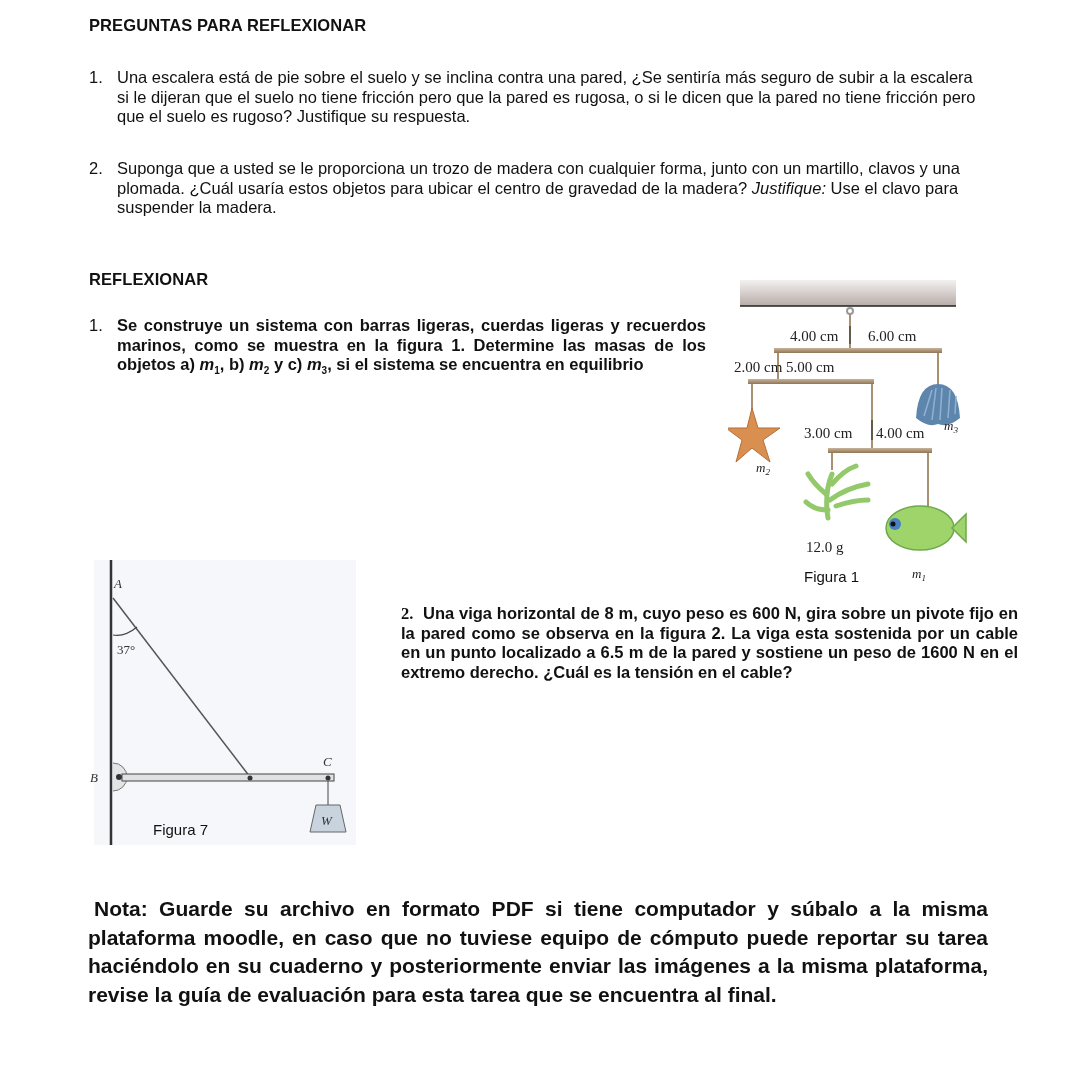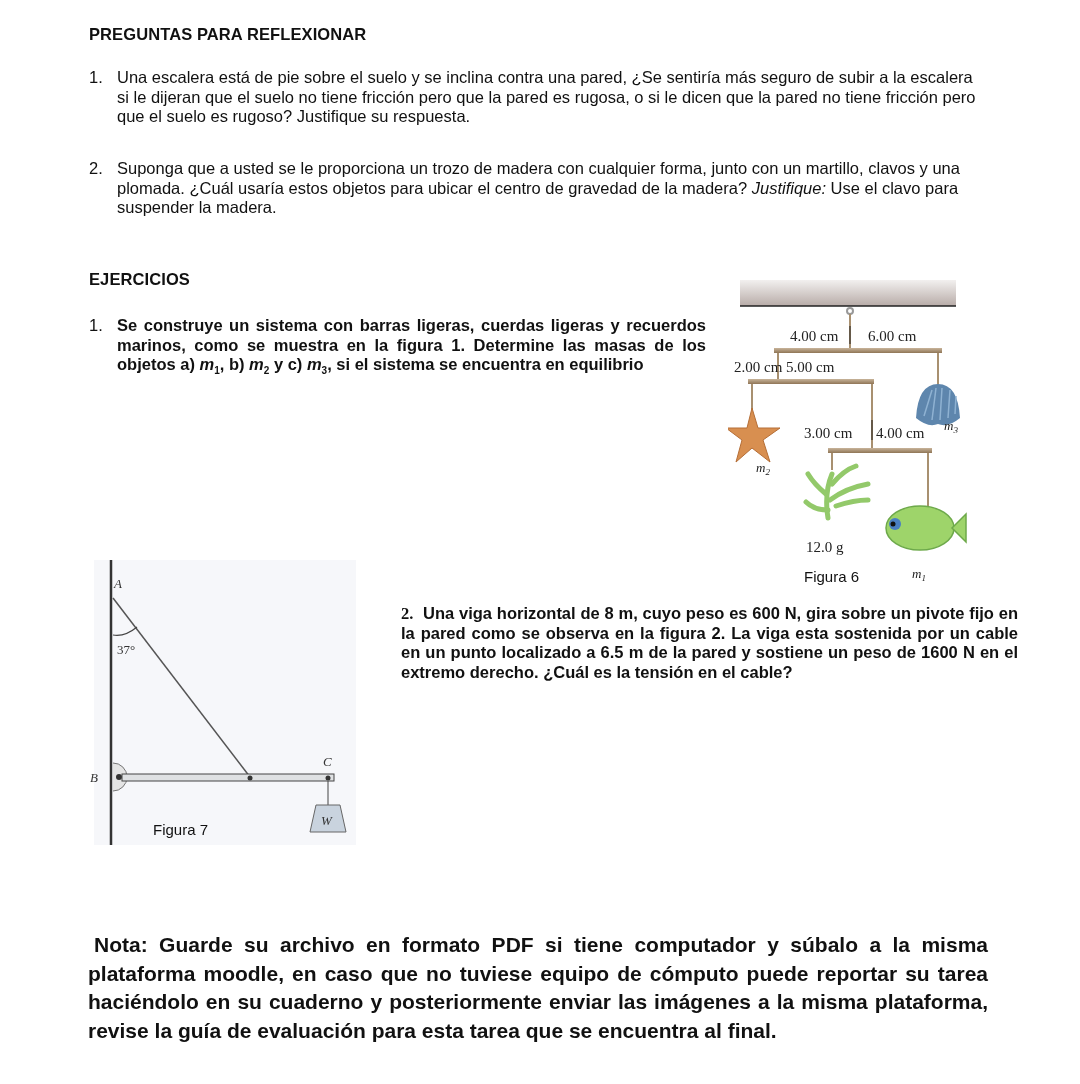--- a/index.html
+++ b/index.html
@@ -12,42 +12,42 @@
       font-weight: bold; font-size: 16.5px; letter-spacing: 0.1px;
     }
     .para {
       font-size: 16.5px; line-height: 19.5px;
     }
     .item { display: flex; }
     .num { width: 28px; flex: none; }
     .justify { text-align: justify; text-align-last: left; font-weight: bold; }
     .note {
       font-weight: bold; font-size: 21px; line-height: 28.5px;
-      text-align: justify; text-align-last: left; margin-top: 36px;
+      text-align: justify; text-align-last: left;
     }
     .serif { font-family: "Liberation Serif", serif; }
     .fig-caption { font-size: 15px; }
     svg text { font-family: "Liberation Serif", serif; }
   </style>
 </head>
 <body>
 
-<div class="abs heading" style="left:89px; top:25px;text-align:center;">PREGUNTAS PARA REFLEXIONAR</div>
+<div class="abs heading" style="left:89px; top:16px;text-align:center;">PREGUNTAS PARA REFLEXIONAR</div>
 
 <div class="abs para item" style="left:89px; top:68px; width:900px;">
   <span class="num">1.</span>
   <span>Una escalera está de pie sobre el suelo y se inclina contra una pared, ¿Se sentiría más seguro de subir a la escalera si le dijeran que el suelo no tiene fricción pero que la pared es rugosa, o si le dicen que la pared no tiene fricción pero que el suelo es rugoso? Justifique su respuesta.</span>
 </div>
 
 <div class="abs para item" style="left:89px; top:159px; width:900px;">
   <span class="num">2.</span>
   <span><span>Suponga que a usted se le proporciona un trozo de madera con cualquier forma, junto con un martillo, clavos y una plomada. ¿Cuál usaría estos objetos para ubicar el centro de gravedad de la madera? </span><i>Justifique:</i><span> Use el clavo para suspender la madera.</span></span>
 </div>
 
-<div class="abs heading" style="left:89px; top:270px;">EJERCICIOS</div>
+<div class="abs heading" style="left:89px; top:270px;">REFLEXIONAR</div>
 
 <div class="abs para item" style="left:89px; top:316px; width:617px;">
   <span class="num">1.</span>
   <span class="justify"><span>Se construye un sistema con barras ligeras, cuerdas ligeras y recuerdos marinos, como se muestra en la figura 1. Determine las masas de los objetos a) </span><i>m</i><sub style="font-size:10px">1</sub><span>, b) </span><i>m</i><sub style="font-size:10px">2</sub><span> y c) </span><i>m</i><sub style="font-size:10px">3</sub><span>, si el sistema se encuentra en equilibrio</span></span>
 </div>
 
 <svg class="abs" style="left:728px; top:278px;" width="262" height="312" viewBox="0 0 262 312">
   <defs>
     <linearGradient id="ceil" x1="0" y1="0" x2="0" y2="1">
       <stop offset="0" stop-color="#f2f0ef"></stop>
@@ -109,21 +109,21 @@
   <text x="6" y="94" font-size="15" fill="#222">2.00 cm</text>
   <text x="58" y="94" font-size="15" fill="#222">5.00 cm</text>
   <text x="76" y="160" font-size="15" fill="#222">3.00 cm</text>
   <line x1="144" y1="142" x2="144" y2="162" stroke="#222" stroke-width="1"></line>
   <text x="148" y="160" font-size="15" fill="#222">4.00 cm</text>
   <text x="216" y="152" font-size="13" font-style="italic" fill="#222"><tspan>m</tspan><tspan font-size="9" dy="3">3</tspan></text>
   <text x="28" y="194" font-size="13" font-style="italic" fill="#222"><tspan>m</tspan><tspan font-size="9" dy="3">2</tspan></text>
   <text x="78" y="274" font-size="15" fill="#222">12.0 g</text>
   <text x="184" y="300" font-size="13" font-style="italic" fill="#222"><tspan>m</tspan><tspan font-size="9" dy="3">1</tspan></text>
 </svg>
-<div class="abs fig-caption" style="left:804px; top:568px;">Figura 6</div>
+<div class="abs fig-caption" style="left:804px; top:568px;">Figura 1</div>
 
 <div class="abs para justify" style="left:372px; top:604px; width:617px;margin-left:29px;">
   <span class="serif">2.</span>&nbsp;&nbsp;<span>Una viga horizontal de 8 m, cuyo peso es 600 </span><b>N,</b><span> gira sobre un pivote fijo en la pared como se observa en la figura 2. La viga esta sostenida por un cable en un punto localizado a 6.5 m de la pared y sostiene un peso de 1600 </span><b>N</b><span> en el extremo derecho. ¿Cuál es la tensión en el cable?</span>
 </div>
 
 <svg class="abs" style="left:80px; top:555px;" width="280" height="295" viewBox="0 0 280 295">
   <rect x="14" y="5" width="262" height="285" fill="#f6f7fa"></rect>
 
   <line x1="31" y1="5" x2="31" y2="290" stroke="#333" stroke-width="2.5"></line>
 

